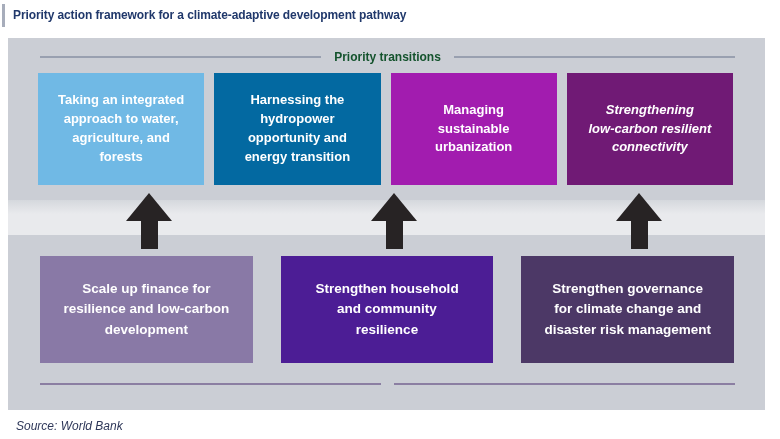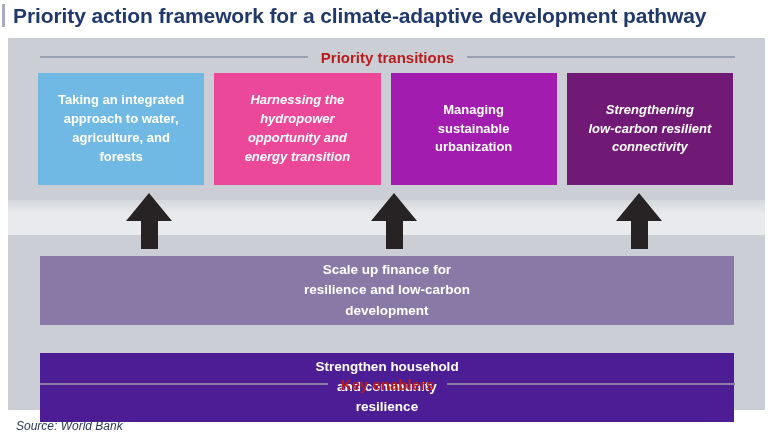--- a/index.html
+++ b/index.html
@@ -6,48 +6,48 @@
   body {
     width:780px; height:439px; position:relative; overflow:hidden;
     background:#ffffff;
     font-family:"Liberation Sans", sans-serif;
   }
 
   
   .title-block {
     position:absolute; left:2px; top:4px;
     border-left:3px solid #a7adbb; padding-left:8px;
-    font-size:21px; font-weight:bold; color:#20386b; line-height:23px;
+    font-size:12px; font-weight:bold; color:#20386b; line-height:23px;
     letter-spacing:-0.1px;
   }
 
   
   .panel-top    { position:absolute; left:8px; top:38px;  width:757px; height:162px; background:#cbced5; }
   .panel-bottom { position:absolute; left:8px; top:235px; width:757px; height:175px; background:#cbced5; }
   .gap-band     { position:absolute; left:8px; top:200px; width:757px; height:35px;
                   background:linear-gradient(#d5d8dd, #e9eaed 40%, #e9eaed); }
 
   
   .band {
     position:absolute; left:32px; right:30px; height:20px;
     display:flex; align-items:center; gap:13px;
   }
   .band.transitions { top:9px; }
   .band.enablers    { top:139px; }
   .band-line  { flex:1; height:2px; background:#99a0b0; }
-  .band-label { font-size:15px; font-weight:bold; color:#b91c1c; white-space:nowrap; }
+  .band-label { font-size:12px; font-weight:bold; color:#14532d; white-space:nowrap; }
 
   
   .blue-row {
     position:absolute; left:30px; right:32px; top:35px; height:112px;
     display:flex; gap:10px;
   }
   .purple-row {
     position:absolute; left:32px; right:31px; top:21px; height:107px;
-    display:flex; gap:28px;flex-direction:column;
+    display:flex; gap:28px;
   }
   .box {
     flex:1; display:flex; align-items:center; justify-content:center;
     text-align:center; color:#ffffff; font-weight:bold;
     white-space:pre-line; padding:4px 8px; box-sizing:border-box;
   }
   .blue-row .box   { font-size:13px;   line-height:1.45; }
   .purple-row .box { font-size:13.5px; line-height:1.5;  }
 
   
@@ -75,21 +75,21 @@
   <div class="band transitions">
     <div class="band-line" style="background: rgb(153, 160, 176);"></div>
     <div class="band-label">Priority transitions</div>
     <div class="band-line" style="background: rgb(153, 160, 176);"></div>
   </div>
   <div class="blue-row">
     <div class="box" style="background: rgb(112, 185, 229);">Taking an integrated
 approach to water,
 agriculture, and
 forests</div>
-    <div class="box" style="background: #ec4899; font-style: italic;">Harnessing the
+    <div class="box" style="background: #0369a1;">Harnessing the
 hydropower
 opportunity and
 energy transition</div>
     <div class="box" style="background: #a21caf;">Managing
 sustainable
 urbanization</div>
     <div class="box" style="background: #701a75; font-style: italic;">Strengthening
 low-carbon resilient
 connectivity</div>
   </div>
@@ -111,21 +111,23 @@
 </div>
 
 <div class="panel-bottom">
   <div class="purple-row">
     <div class="box" style="background: rgb(137, 121, 166);">Scale up finance for
 resilience and low-carbon
 development</div>
     <div class="box" style="background: #4c1d95;">Strengthen household
 and community
 resilience</div>
+    <div class="box" style="background: rgb(76, 56, 102);">Strengthen governance
+for climate change and
+disaster risk management</div>
   </div>
   <div class="band enablers">
     <div class="band-line" style="background: rgb(139, 126, 162);"></div>
-    <div class="band-label">Key enablers</div>
     <div class="band-line" style="background: rgb(139, 126, 162);"></div>
   </div>
 </div>
 
 <div class="source">Source: World Bank</div>
 
 </body></html>

